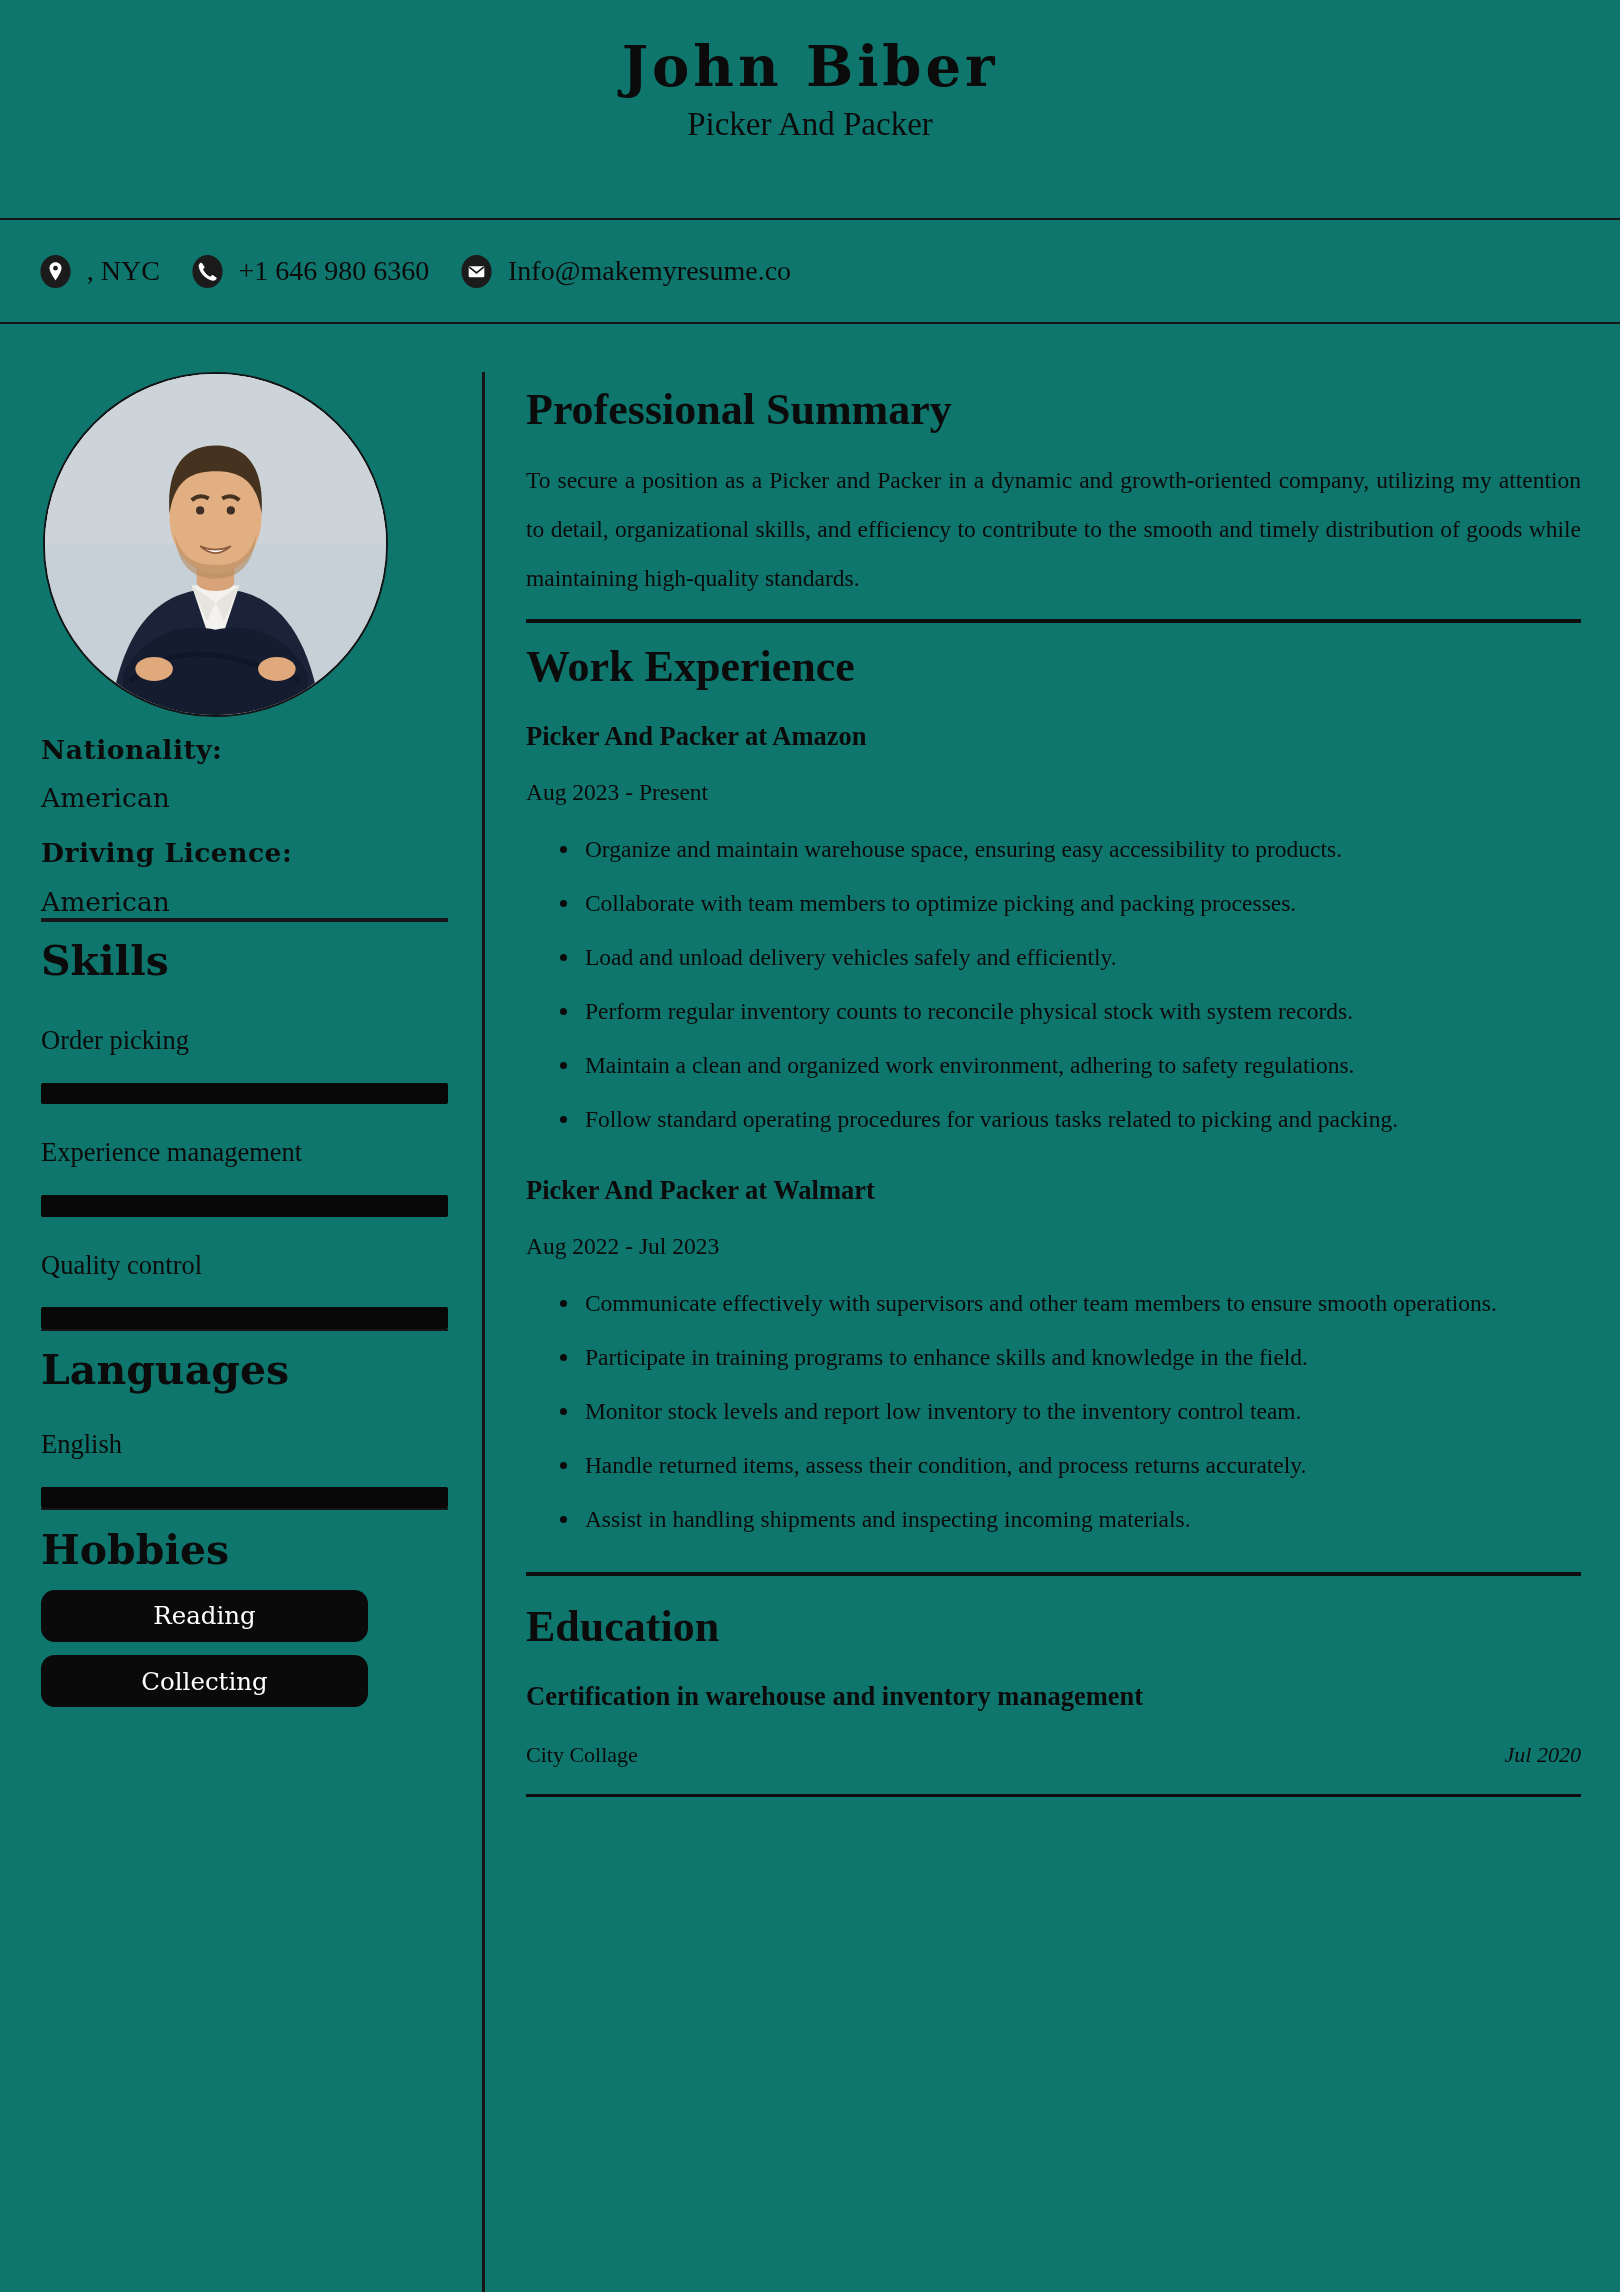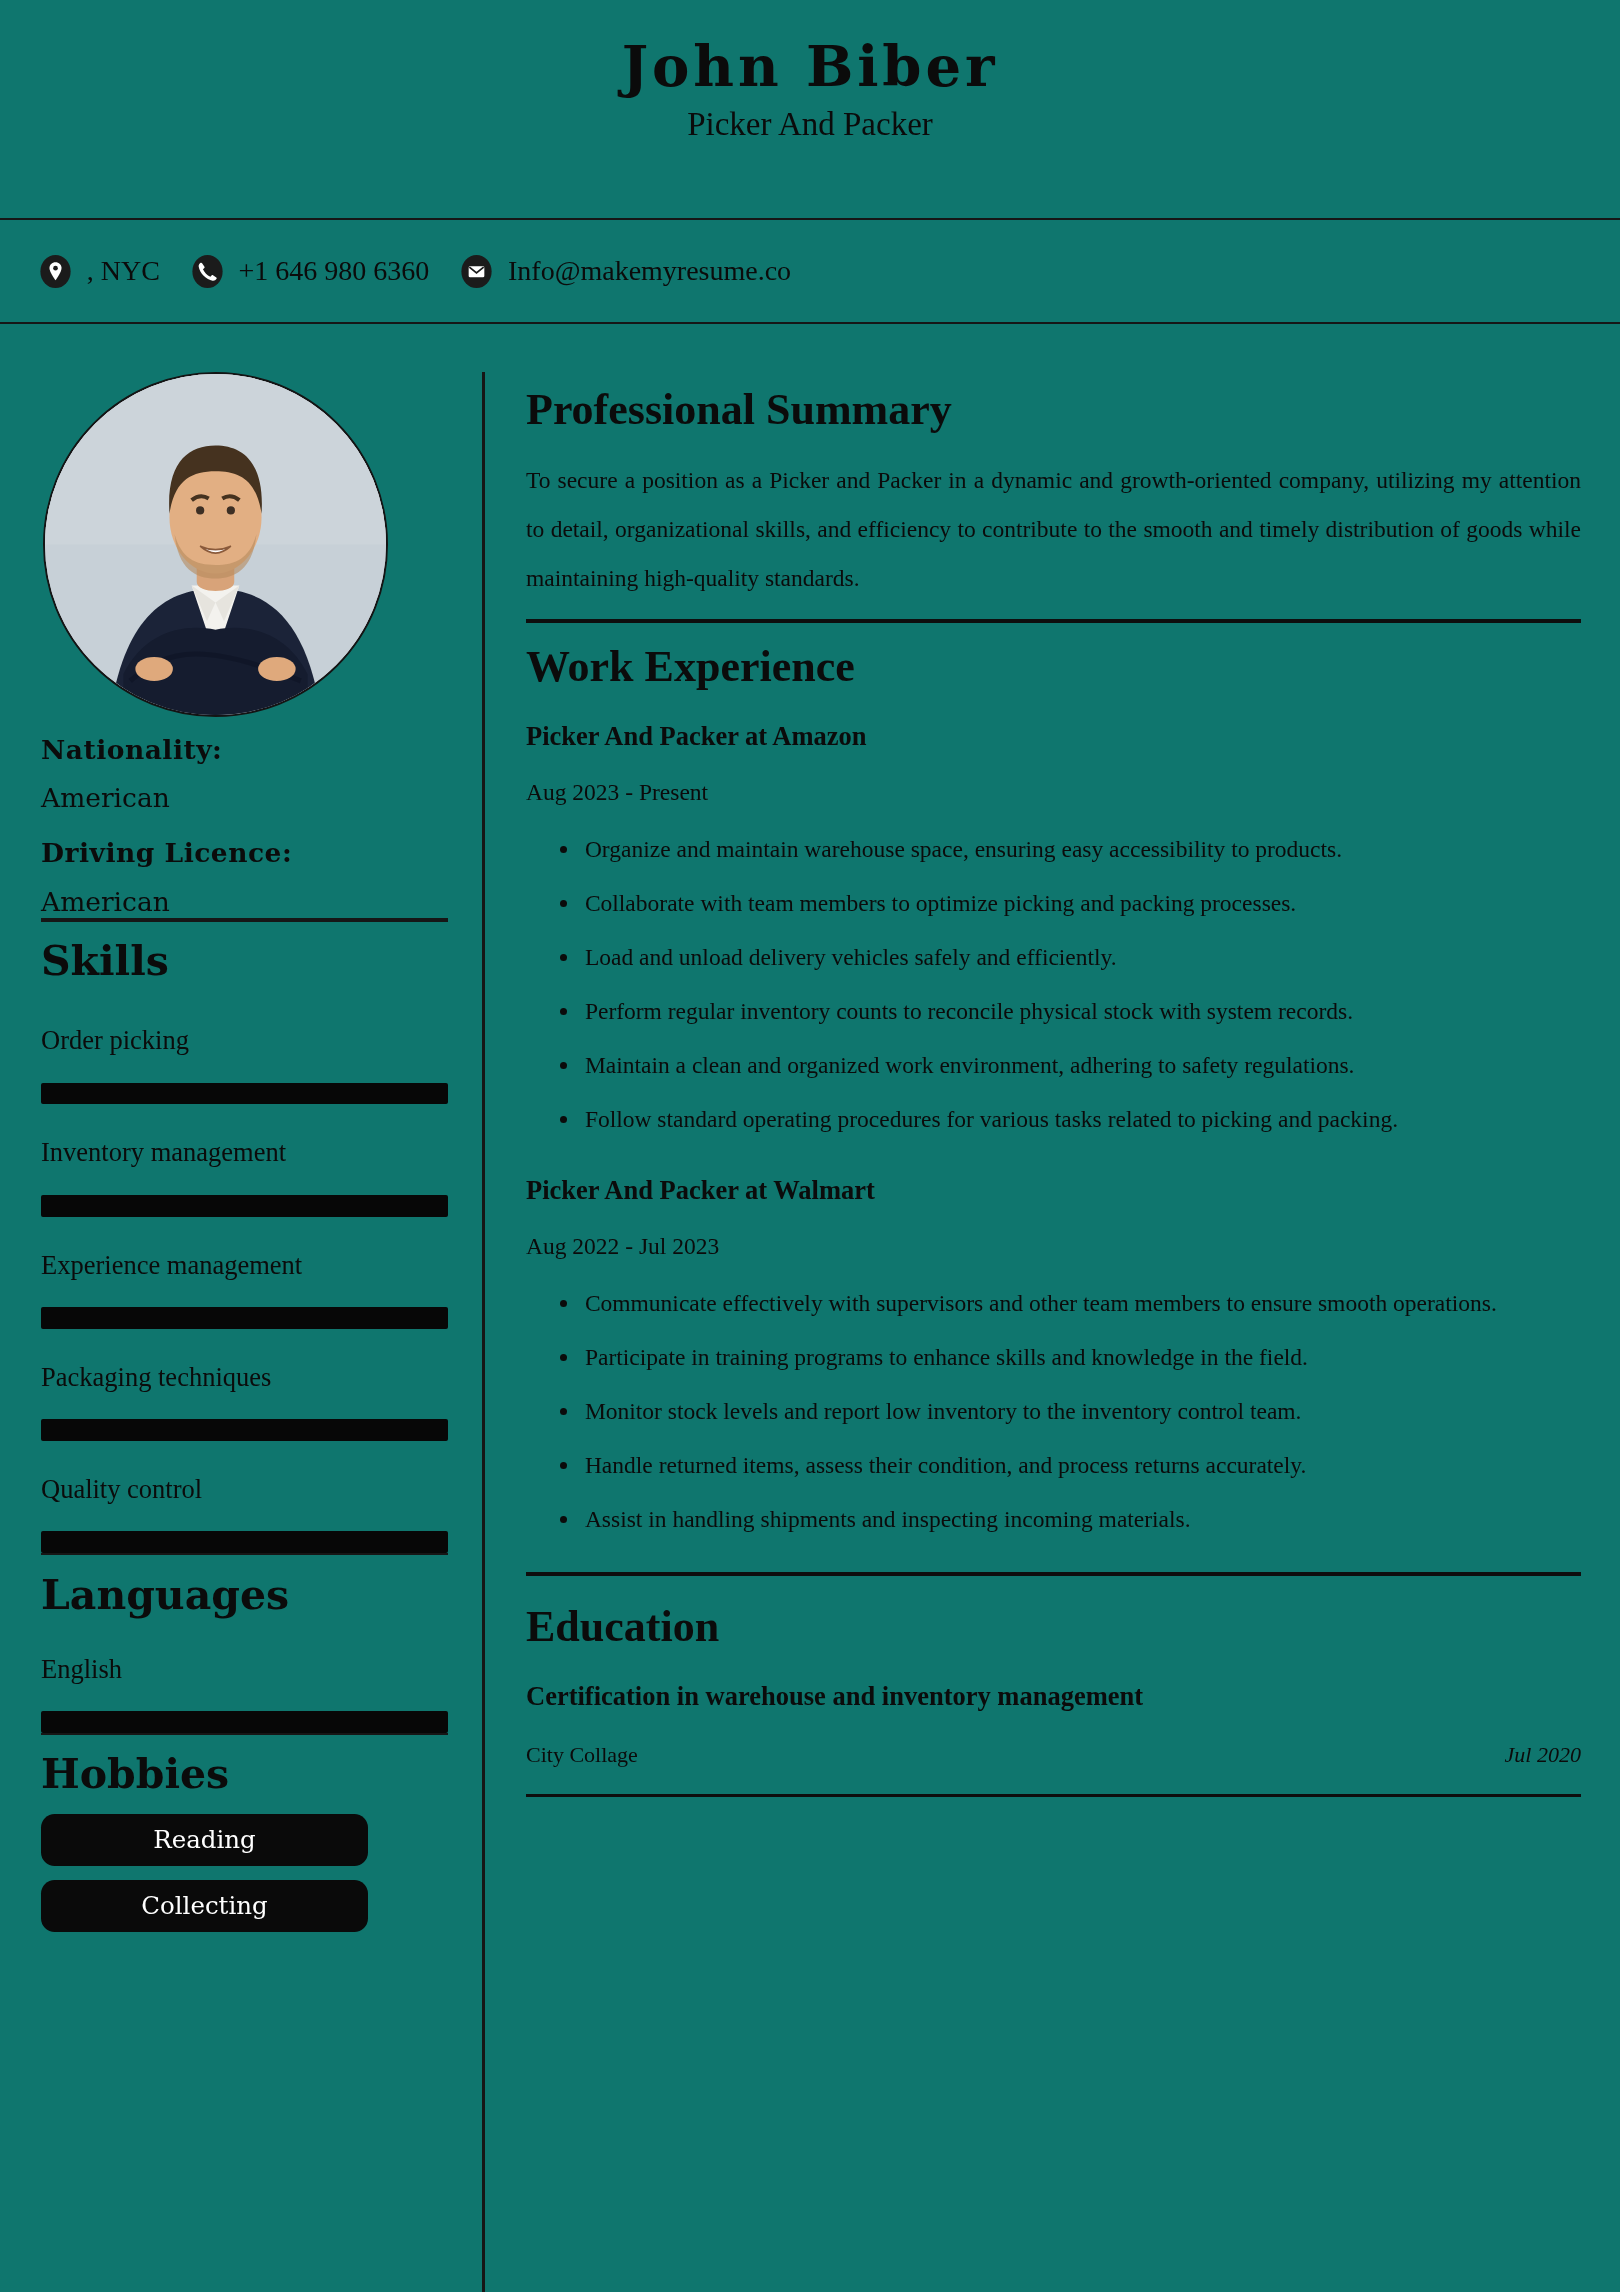--- a/index.html
+++ b/index.html
@@ -151,29 +151,21 @@
     <hr class="side hr-a">
     <hr class="side hr-b">
 
     <div class="side-h">Skills</div>
 
     <div class="skill first">
       <div class="skill-name">Order picking</div>
       <div class="skill-bar"></div>
     </div>
     <div class="skill">
-      <div class="skill-name">Inventory management</div>
-      <div class="skill-bar"></div>
-    </div>
-    <div class="skill">
       <div class="skill-name">Experience management</div>
-      <div class="skill-bar"></div>
-    </div>
-    <div class="skill">
-      <div class="skill-name">Packaging techniques</div>
       <div class="skill-bar"></div>
     </div>
     <div class="skill">
       <div class="skill-name">Quality control</div>
       <div class="skill-bar"></div>
     </div>
 
     <hr class="side hr-skills">
 
     <div class="side-h">Languages</div>

